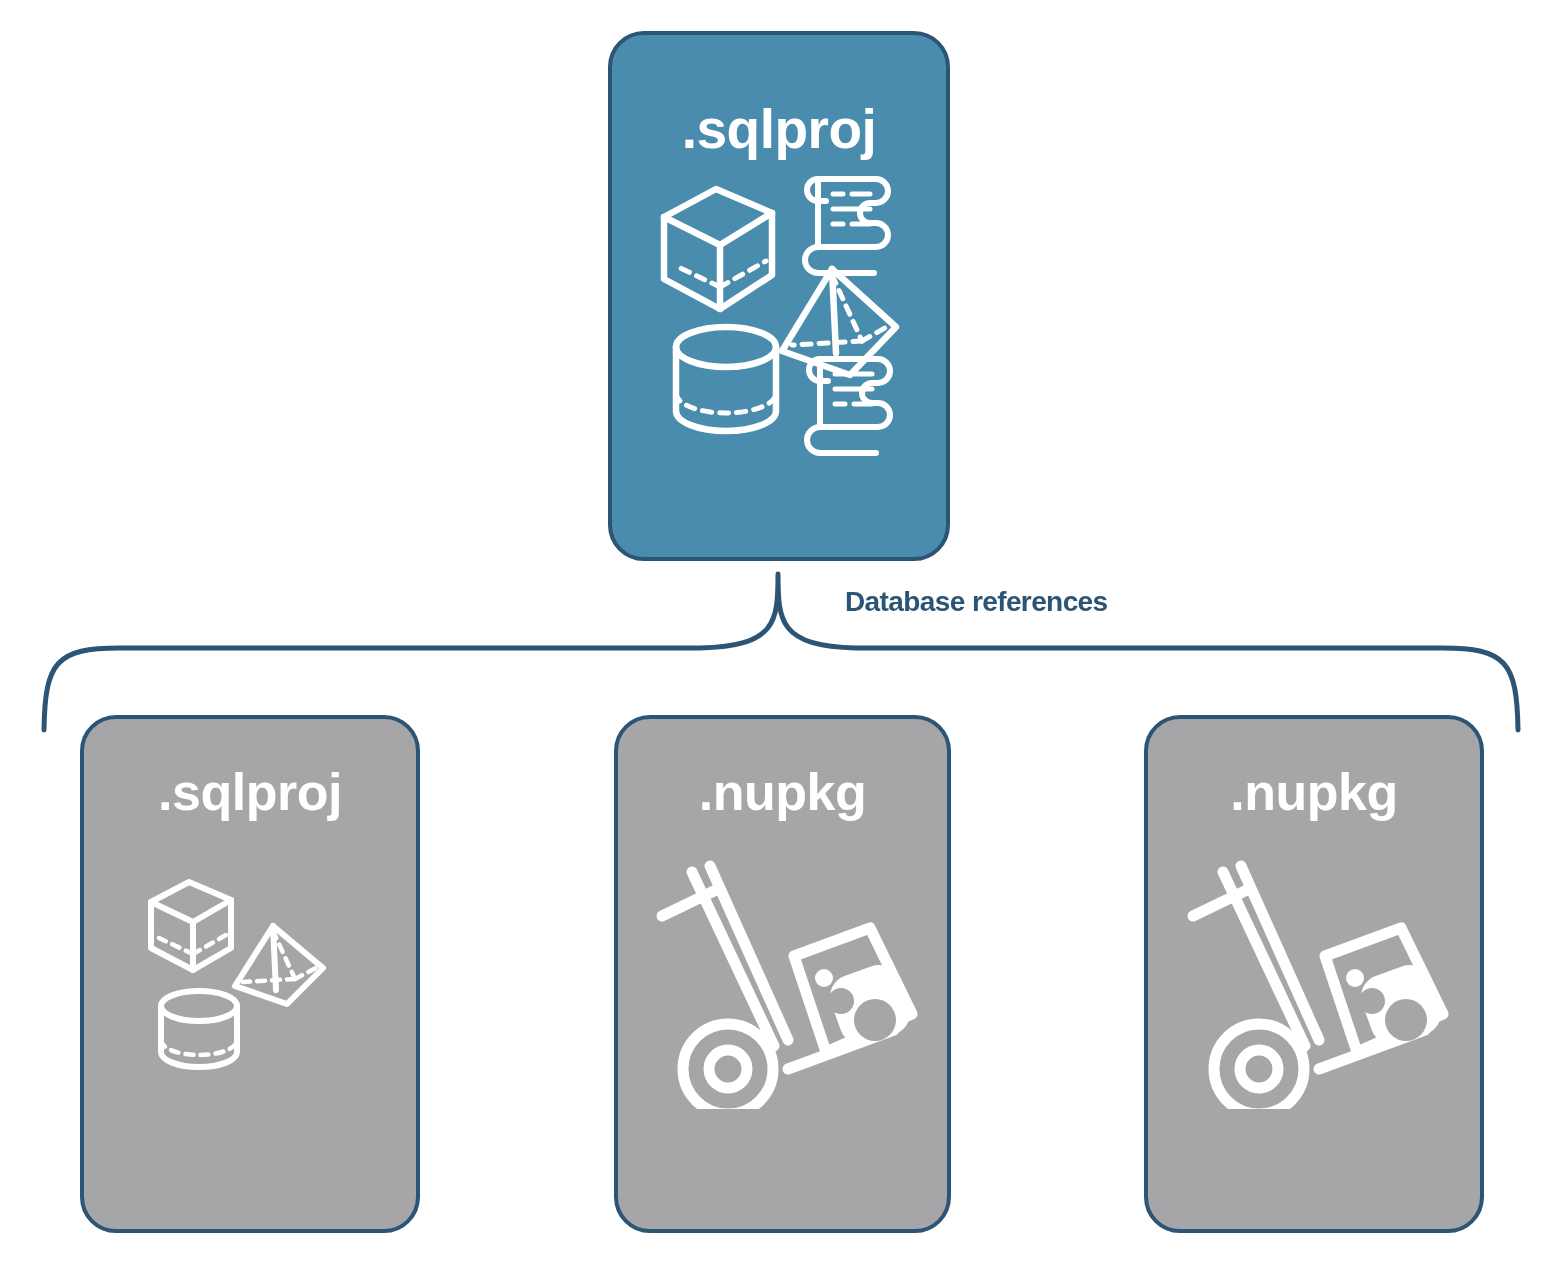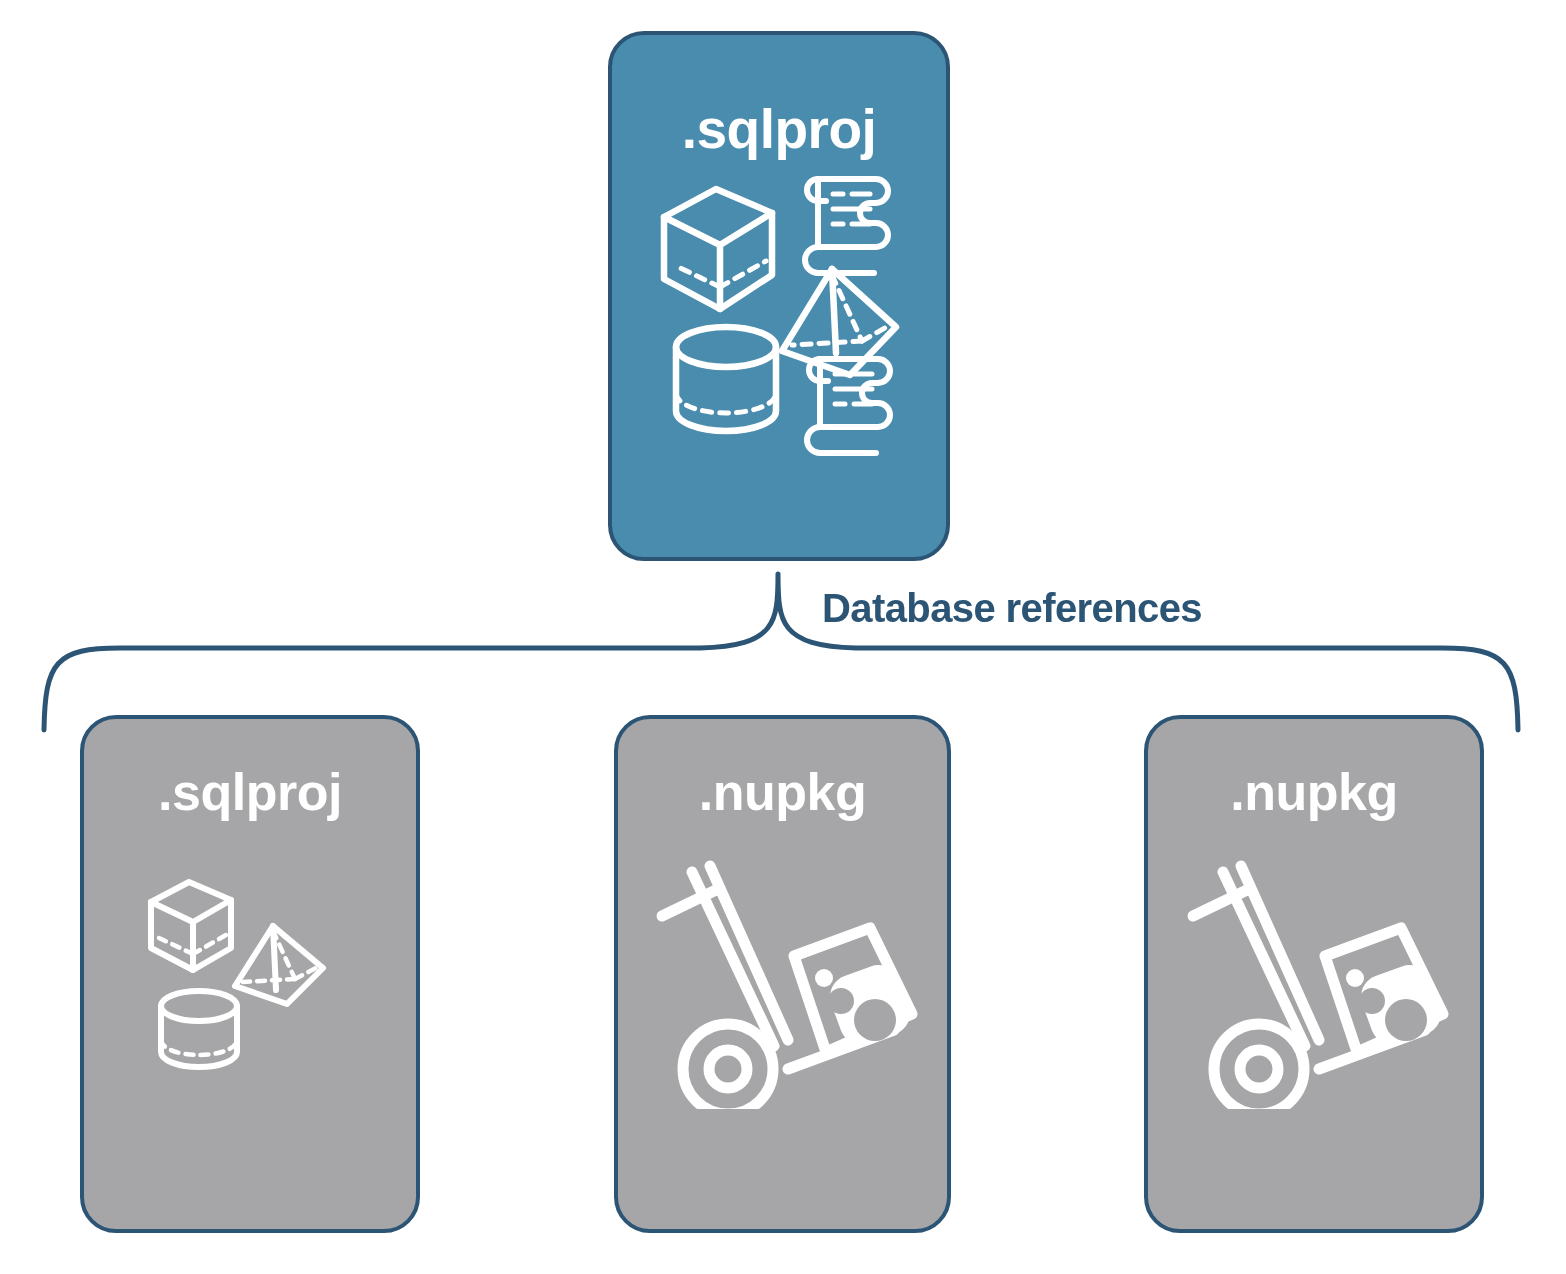--- a/index.html
+++ b/index.html
@@ -83,23 +83,23 @@
   #bracket {
     position: absolute;
     left: 0;
     top: 560px;
     width: 1566px;
     height: 180px;
     pointer-events: none;
   }
   #bracket-label {
     position: absolute;
-    left: 822px;
+    left: 845px;
     top: 586px;
-    font-size: 40px;
+    font-size: 28px;
     font-weight: bold;
     color: #2c5575;
     letter-spacing: -0.6px;
     white-space: nowrap;
     user-select: none;
   }
 </style>
 </head>
 <body>
 

